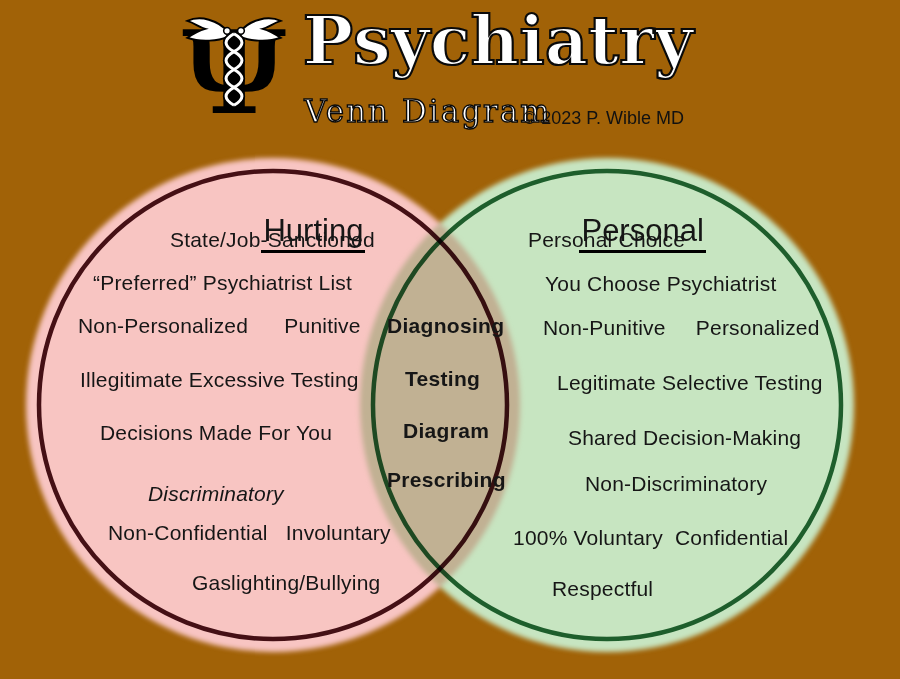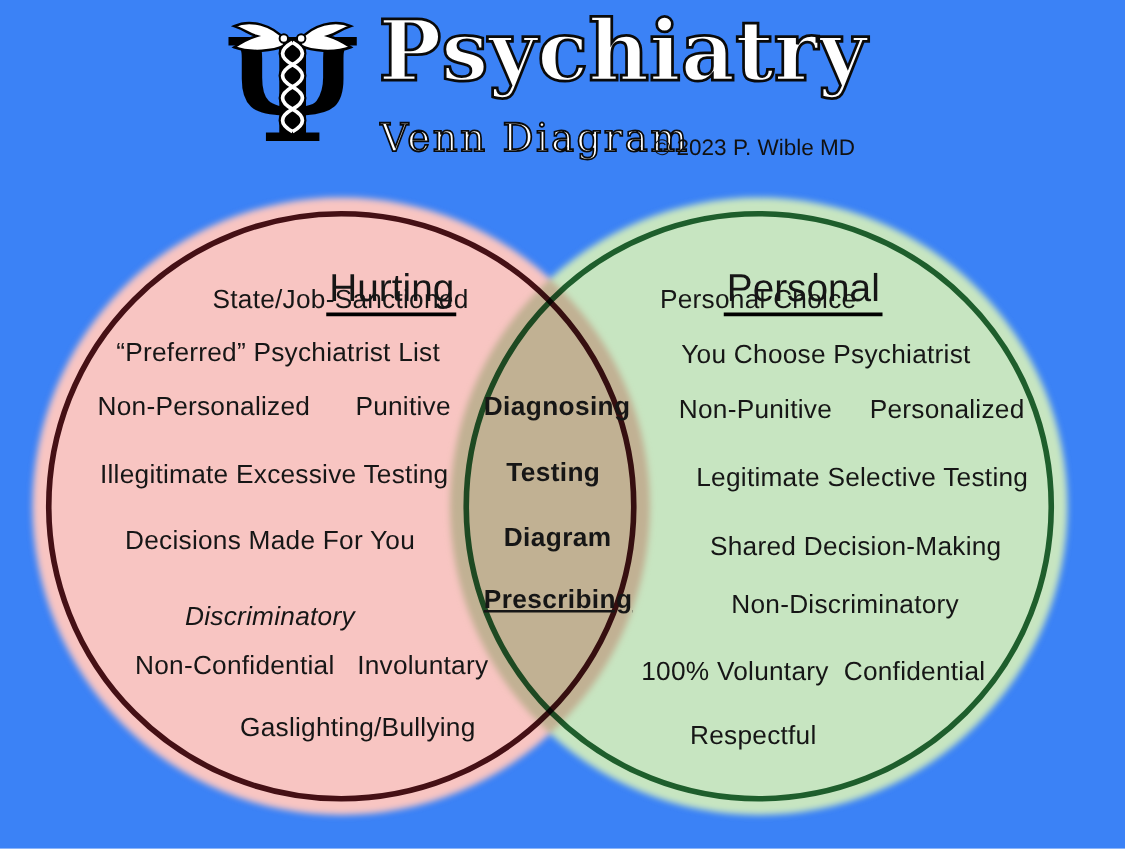--- a/index.html
+++ b/index.html
@@ -1,17 +1,17 @@
 <!DOCTYPE html>
 <html><head>
 <meta charset="utf-8">
 <style>
   html,body{margin:0;padding:0;background:#ffffff;}
   .stage{
-    position:relative;width:900px;height:679px;background:#3b82f6;overflow:hidden;
+    position:relative;width:900px;height:679px;background:#a16207;overflow:hidden;
     font-family:"Liberation Sans",sans-serif;color:#161616;
   }
   
   .logo{position:absolute;left:168px;top:10px;width:132px;height:124px;}
   .main-title{
     position:absolute;left:498px;top:6px;transform:translateX(-50%);
     font-family:"DejaVu Serif",serif;font-size:67px;font-weight:bold;
     color:#ffffff;-webkit-text-stroke:2.2px #0a0a0a;white-space:pre;line-height:1.05;
   }
   .sub-title{
@@ -76,21 +76,21 @@
   <div class="item" style="left:93px;top:271px;">“Preferred” Psychiatrist List</div>
   <div class="item" style="left:80px;top:368px;">Illegitimate Excessive Testing</div>
   <div class="item" style="left:100px;top:421px;">Decisions Made For You</div>
   <div class="item" style="left:148px;top:482px;font-style:italic;">Discriminatory</div>
   <div class="item" style="left:108px;top:521px;">Non-Confidential   Involuntary</div>
   <div class="item" style="left:192px;top:571px;">Gaslighting/Bullying</div>
 
   <div class="item bold" style="left:387px;top:314px;">Diagnosing</div>
   <div class="item bold" style="left:405px;top:367px;">Testing</div>
   <div class="item bold" style="left:403px;top:419px;">Diagram</div>
-  <div class="item bold" style="left:387px;top:468px;text-decoration:underline;">Prescribing</div>
+  <div class="item bold" style="left:387px;top:468px;">Prescribing</div>
 
   <div class="circle-title" style="left:545px;top:177px;">
     <span class="u">Personal</span>
   </div>
   <div class="item" style="left:528px;top:228px;">Personal Choice</div>
   <div class="item" style="left:545px;top:272px;">You Choose Psychiatrist</div>
   <div class="item" style="left:543px;top:316px;">Non-Punitive     Personalized</div>
   <div class="item" style="left:557px;top:371px;">Legitimate Selective Testing</div>
   <div class="item" style="left:568px;top:426px;">Shared Decision-Making</div>
   <div class="item" style="left:585px;top:472px;">Non-Discriminatory</div>

